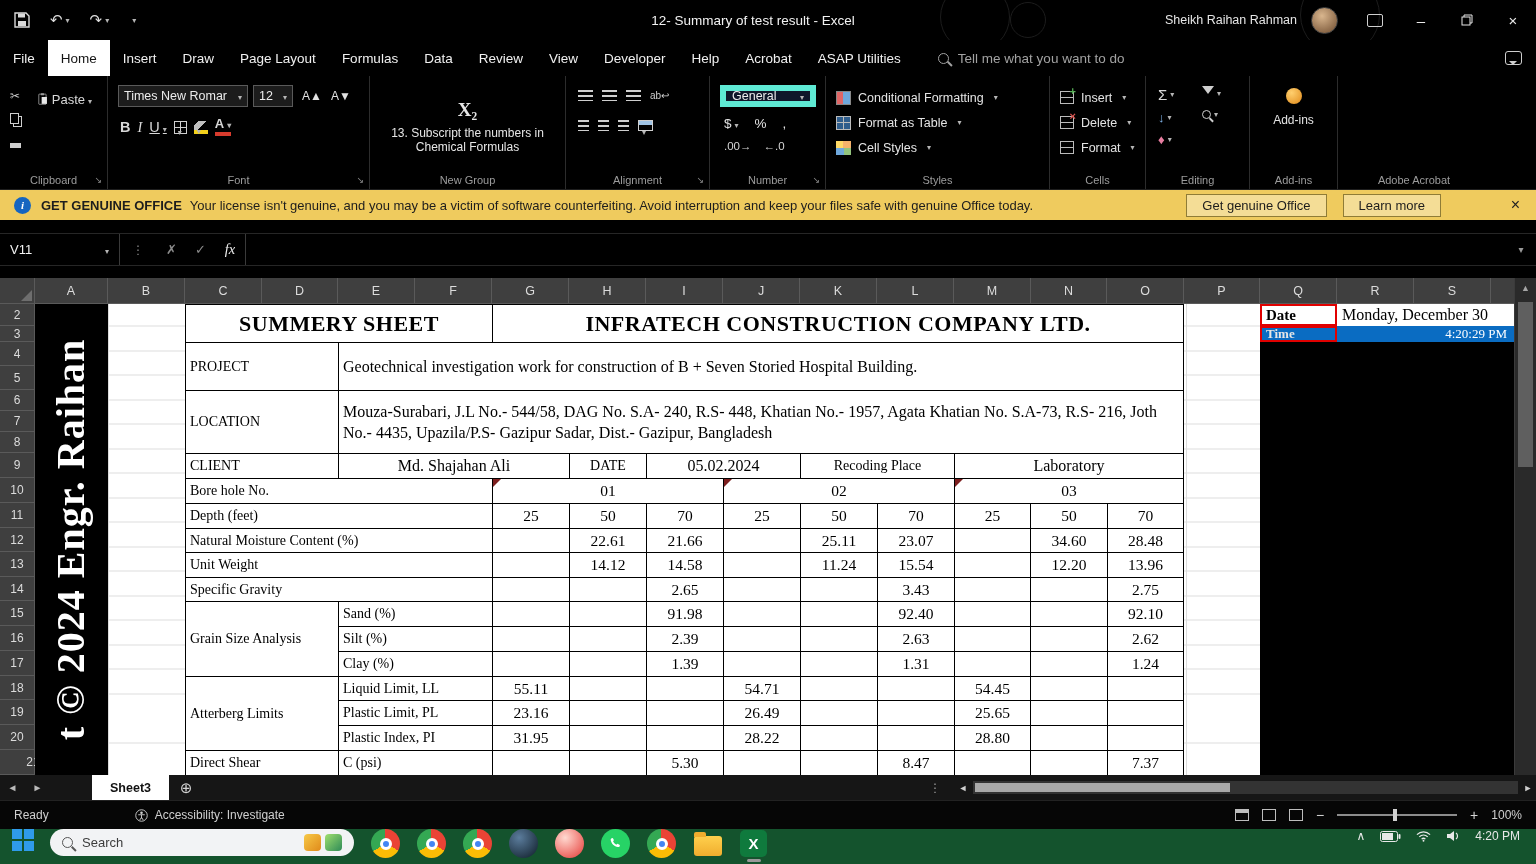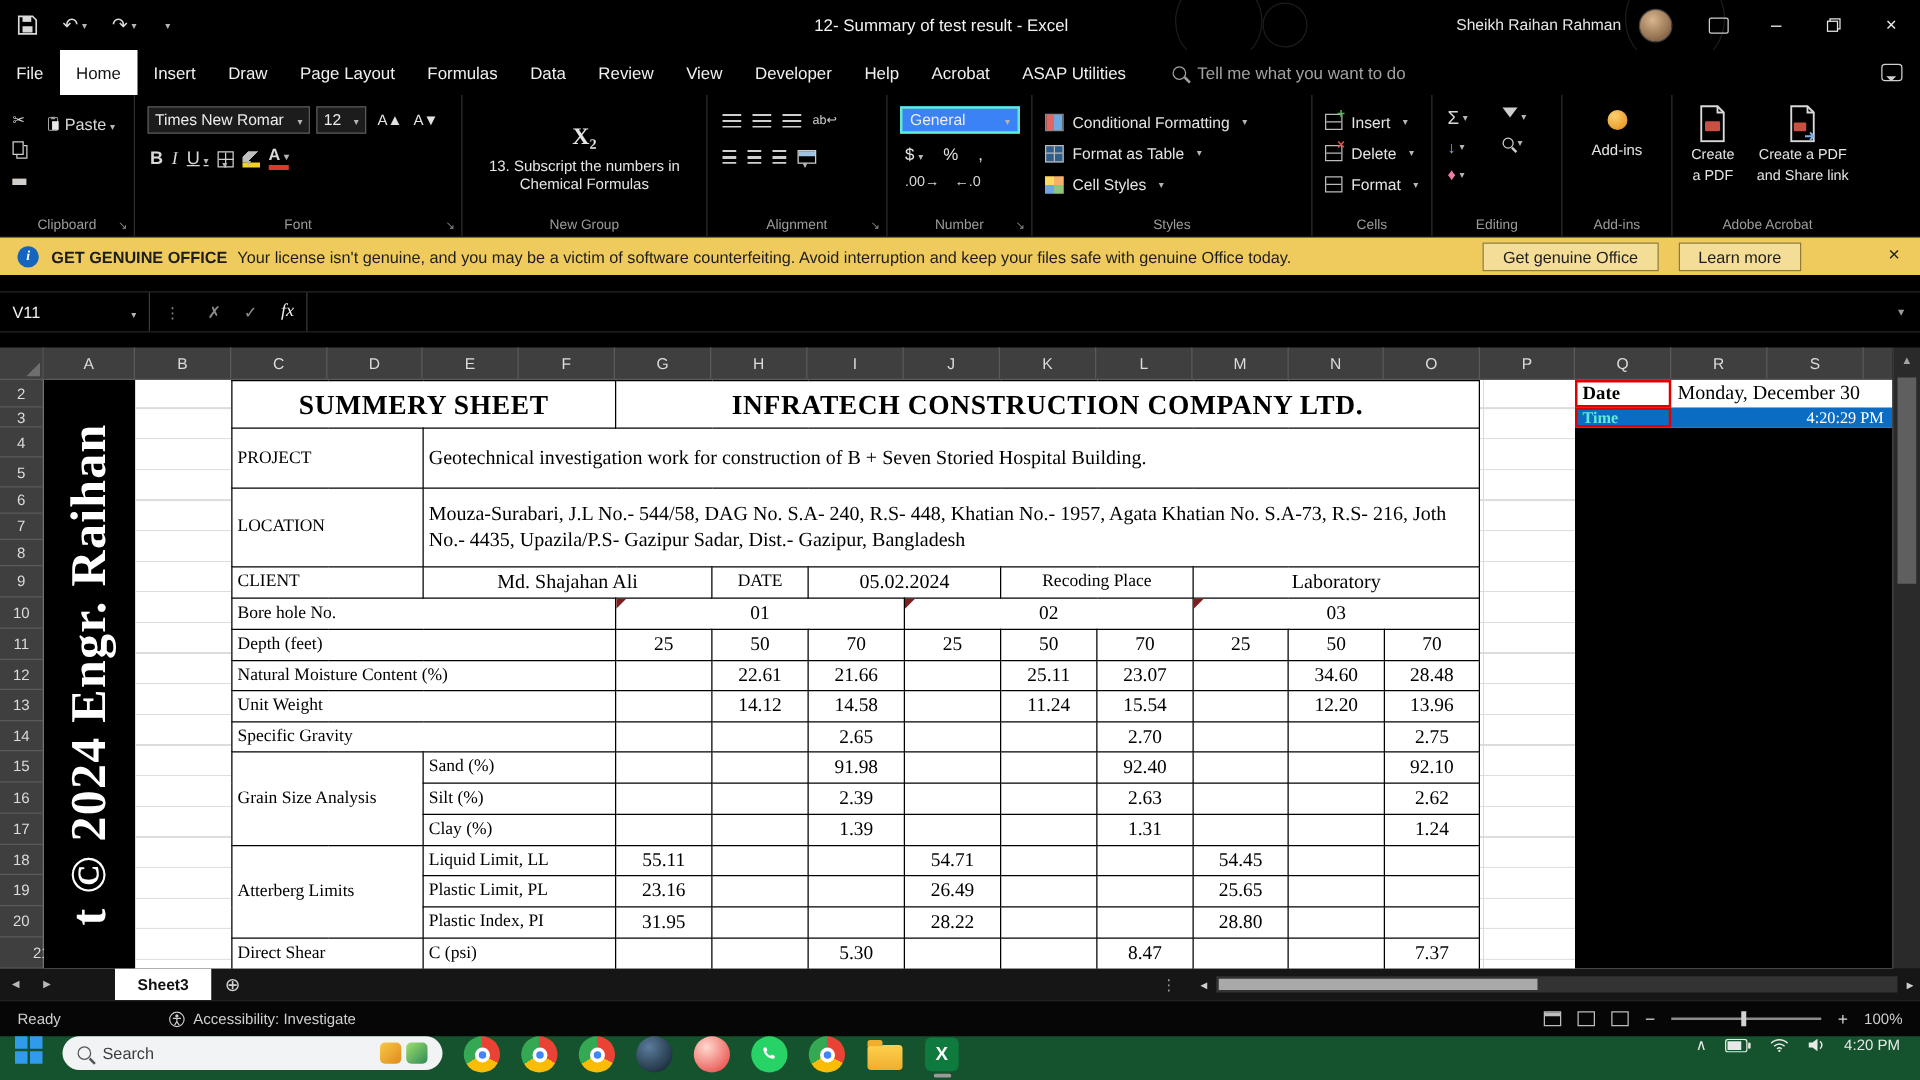--- a/index.html
+++ b/index.html
@@ -52,21 +52,21 @@
   .bigbtn{position:absolute;left:10px;right:10px;top:7px;bottom:20px;display:flex;flex-direction:column;align-items:center;justify-content:center;gap:5px;text-align:center;font-size:12px;color:#e6e6e6}
   .x2{font-size:19px;font-weight:bold;font-family:"Liberation Serif",serif}
   
   .al-r1,.al-r2{position:absolute;left:12px;display:flex;gap:9px;align-items:center}
   .al-r1{top:14px}.al-r2{top:44px}
   .bars{width:15px;height:11px;background:repeating-linear-gradient(to bottom,#cfcfcf 0 2px,transparent 2px 5px)}
   .bars.sh{width:11px}
   .ic-wrap{font-size:10px;color:#cfcfcf;letter-spacing:0}
   .ic-merge{width:15px;height:11px;border:1px solid #cfcfcf;background:linear-gradient(#9fc3e4,#9fc3e4) top/100% 4px no-repeat}
   
-  .numsel{position:absolute;left:10px;top:9px;width:96px;height:22px;background:#3b82f6;border:2px solid #5eead4;color:#ececec;font-size:12.5px;display:flex;align-items:center;justify-content:space-between;padding:0 6px}
+  .numsel{position:absolute;left:10px;top:9px;width:96px;height:22px;background:#0f172a;border:6px solid #5eead4;color:#ececec;font-size:12.5px;display:flex;align-items:center;justify-content:space-between;padding:0 6px}
   .num-r2{position:absolute;left:14px;top:40px;display:flex;gap:16px;font-size:13.5px;color:#e3e3e3}
   .num-r3{position:absolute;left:14px;top:64px;display:flex;gap:12px;font-size:11.5px;color:#d5d5d5}
   
   .strow{display:flex;align-items:center;gap:7px;font-size:12.5px;height:25px;padding-left:10px;color:#e4e4e4}
   .styles-wrap,.cells-wrap{position:absolute;left:0;top:9px;right:0}
   .ic-cf{width:15px;height:14px;background:linear-gradient(90deg,#e06666 50%,#6fa8dc 50%);border:1px solid #888}
   .ic-ft{width:15px;height:14px;border:1px solid #bbb;background:linear-gradient(#bbb,#bbb) center/100% 1px no-repeat,linear-gradient(#bbb,#bbb) center/1px 100% no-repeat,#2f5d8c}
   .ic-cs{width:15px;height:14px;background:conic-gradient(#f6b26b 0 25%,#93c47d 0 50%,#6fa8dc 0 75%,#ffd966 0)}
   .ic-ins,.ic-del,.ic-fmt{width:14px;height:13px;border:1px solid #bbb;position:relative;background:linear-gradient(#bbb,#bbb) center/100% 1px no-repeat}
   .ic-ins::after{content:"+";position:absolute;right:-3px;top:-7px;color:#58b158;font-weight:bold;font-size:11px}
@@ -121,21 +121,21 @@
     background-image:repeating-linear-gradient(to right,transparent 0 76px,#dcdcdc 76px 77px),repeating-linear-gradient(to bottom,transparent 0 23.5px,#dcdcdc 23.5px 24.5px);
     background-position:-3px 0,0 -1.5px}
   #wm{position:absolute;left:0;top:0;width:73px;height:471px;background:#000}
   #wm-text{position:absolute;left:-199px;top:199px;width:471px;height:73px;transform:rotate(-90deg);color:#fff;font-family:"Liberation Serif",serif;font-weight:bold;font-size:40px;line-height:71px;text-align:center;white-space:nowrap;letter-spacing:1px}
   #rblack{position:absolute;left:1225px;top:38px;width:254px;height:433px;background:#000}
   
   #dtb{position:absolute;left:1225px;top:0;width:254px;height:38px}
   .d-row{display:flex;height:22px;background:#fff}
   .t-row{display:flex;height:16px;background:#0a6cc2}
   .dt-lab{flex:none;width:77px;border:2px solid #e00000;font-weight:bold;font-family:"Liberation Serif",serif;font-size:15px;padding-left:4px;display:flex;align-items:center;color:#000}
-  .t-row .dt-lab{color:#5eead4;font-size:13px}
+  .t-row .dt-lab{color:#e5e5e5;font-size:13px}
   .dt-val{flex:1;font-family:"Liberation Serif",serif;font-size:16px;display:flex;align-items:center;white-space:nowrap;overflow:hidden;padding-left:5px;color:#000}
   .t-row .dt-val{color:#fff;justify-content:flex-end;padding-right:7px;font-size:13px}
   
   #stable{position:absolute;left:150px;top:0;border-collapse:collapse;table-layout:fixed;background:#fff;font-family:"Liberation Serif",serif;color:#000;border:1px solid #000}
   #stable td{border:1px solid #000;padding:0 4px;vertical-align:middle;overflow:hidden}
   .h38{height:38px}.h48{height:48px}.h63{height:63px}.h25{height:25px}.h24{height:24px}
   .tT{font-size:22px;font-weight:bold;text-align:center;letter-spacing:.5px}
   .lbl{font-weight:normal;font-size:14px}
   .c{text-align:center}
   .valL{font-size:16px;line-height:21px}
@@ -404,41 +404,20 @@
 
   <div class="rg" style="width:88px">
     <div class="addin-btn">
       <span class="addin-dot"></span>
       <span>Add-ins</span>
     </div>
     <div class="glabel">Add-ins</div>
   </div>
 
   <div class="rg" style="width:152px;border-right:none">
-    <div class="pdf-wrap">
-      <div class="pdfbtn">
-        <svg width="26" height="30" viewBox="0 0 26 30">
-            <path d="M4 1h13l5 5v23H4z" fill="none" stroke="#d9d9d9" stroke-width="1.5"></path>
-            <path d="M17 1v5h5" fill="none" stroke="#d9d9d9" stroke-width="1.5"></path>
-            <rect x="7" y="13" width="12" height="8" rx="1" fill="#c94f43"></rect>
-          </svg>
-        <span>Create</span>
-        <span>a PDF</span>
-      </div>
-      <div class="pdfbtn">
-        <svg width="26" height="30" viewBox="0 0 26 30">
-            <path d="M4 1h13l5 5v23H4z" fill="none" stroke="#d9d9d9" stroke-width="1.5"></path>
-            <path d="M17 1v5h5" fill="none" stroke="#d9d9d9" stroke-width="1.5"></path>
-            <rect x="6" y="14" width="10" height="7" rx="1" fill="#c94f43"></rect>
-            <path d="M15 25h7m0 0-3-3m3 3-3 3" stroke="#7fb2e8" stroke-width="1.6" fill="none"></path>
-          </svg>
-        <span>Create a PDF</span>
-        <span>and Share link</span>
-      </div>
-    </div>
     <div class="glabel">Adobe Acrobat</div>
   </div>
 </div>
 
 <div id="warnbar">
   <span class="warn-i">i</span>
   <span class="warn-title">GET GENUINE OFFICE</span>
   <span class="warn-msg">Your license isn't genuine, and you may be a victim of software counterfeiting. Avoid interruption and keep your files safe with genuine Office today.</span>
   <span class="warn-btn warn-btn1">Get genuine Office</span>
   <span class="warn-btn warn-btn2">Learn more</span>
@@ -605,21 +584,21 @@
             <td class="v">12.20</td>
             <td class="v">13.96</td>
           </tr>
       <tr class="h24">
         <td class="lbl" colspan="4">Specific Gravity</td>
       <td class="v"></td>
             <td class="v"></td>
             <td class="v">2.65</td>
             <td class="v"></td>
             <td class="v"></td>
-            <td class="v">2.70</td>
+            <td class="v">3.43</td>
             <td class="v"></td>
             <td class="v"></td>
             <td class="v">2.75</td>
           </tr>
       <tr class="h25">
         <td class="lbl" colspan="2" rowspan="3">Grain Size Analysis</td>
         <td class="lbl" colspan="2">Sand (%)</td>
       <td class="v"></td>
             <td class="v"></td>
             <td class="v">91.98</td>

